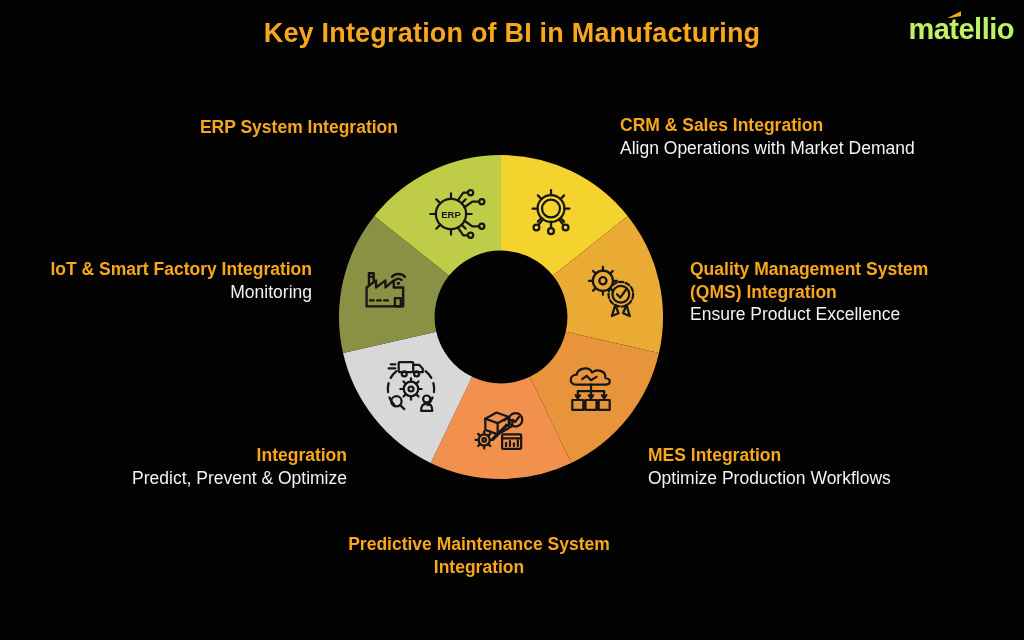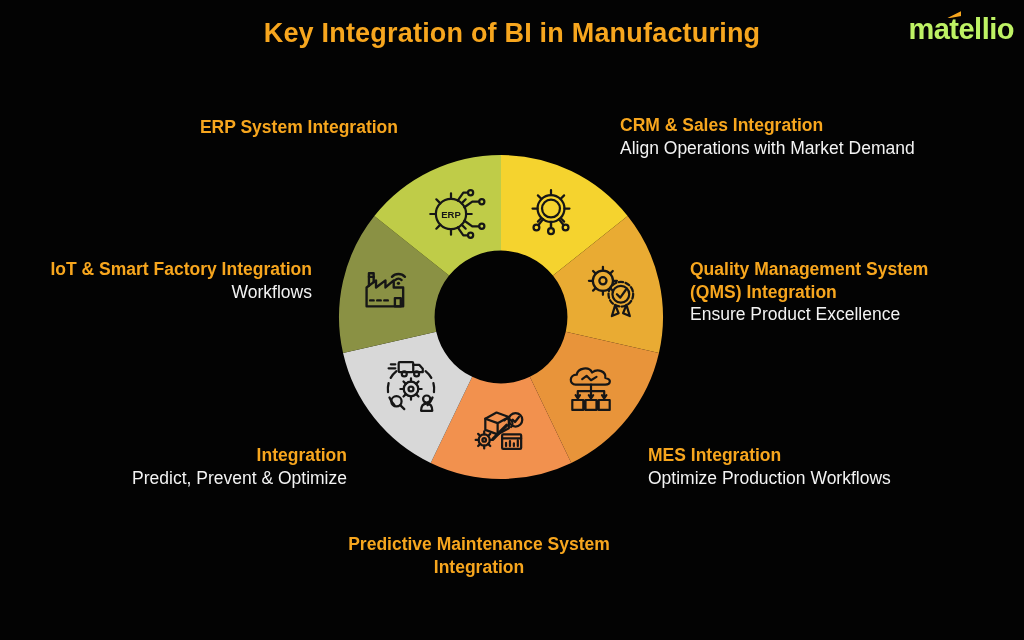--- a/index.html
+++ b/index.html
@@ -174,16 +174,16 @@
     <div class="hl">Integration</div>
   </div>
 
   <div class="callout al-r co-supply">
     <div class="hl">Integration</div>
     <div class="sl">Predict, Prevent &amp; Optimize</div>
   </div>
 
   <div class="callout al-r co-iot">
     <div class="hl">IoT &amp; Smart Factory Integration</div>
-    <div class="sl">Workflows</div>
+    <div class="sl">Monitoring</div>
   </div>
 
 </div>
 
 </body></html>

